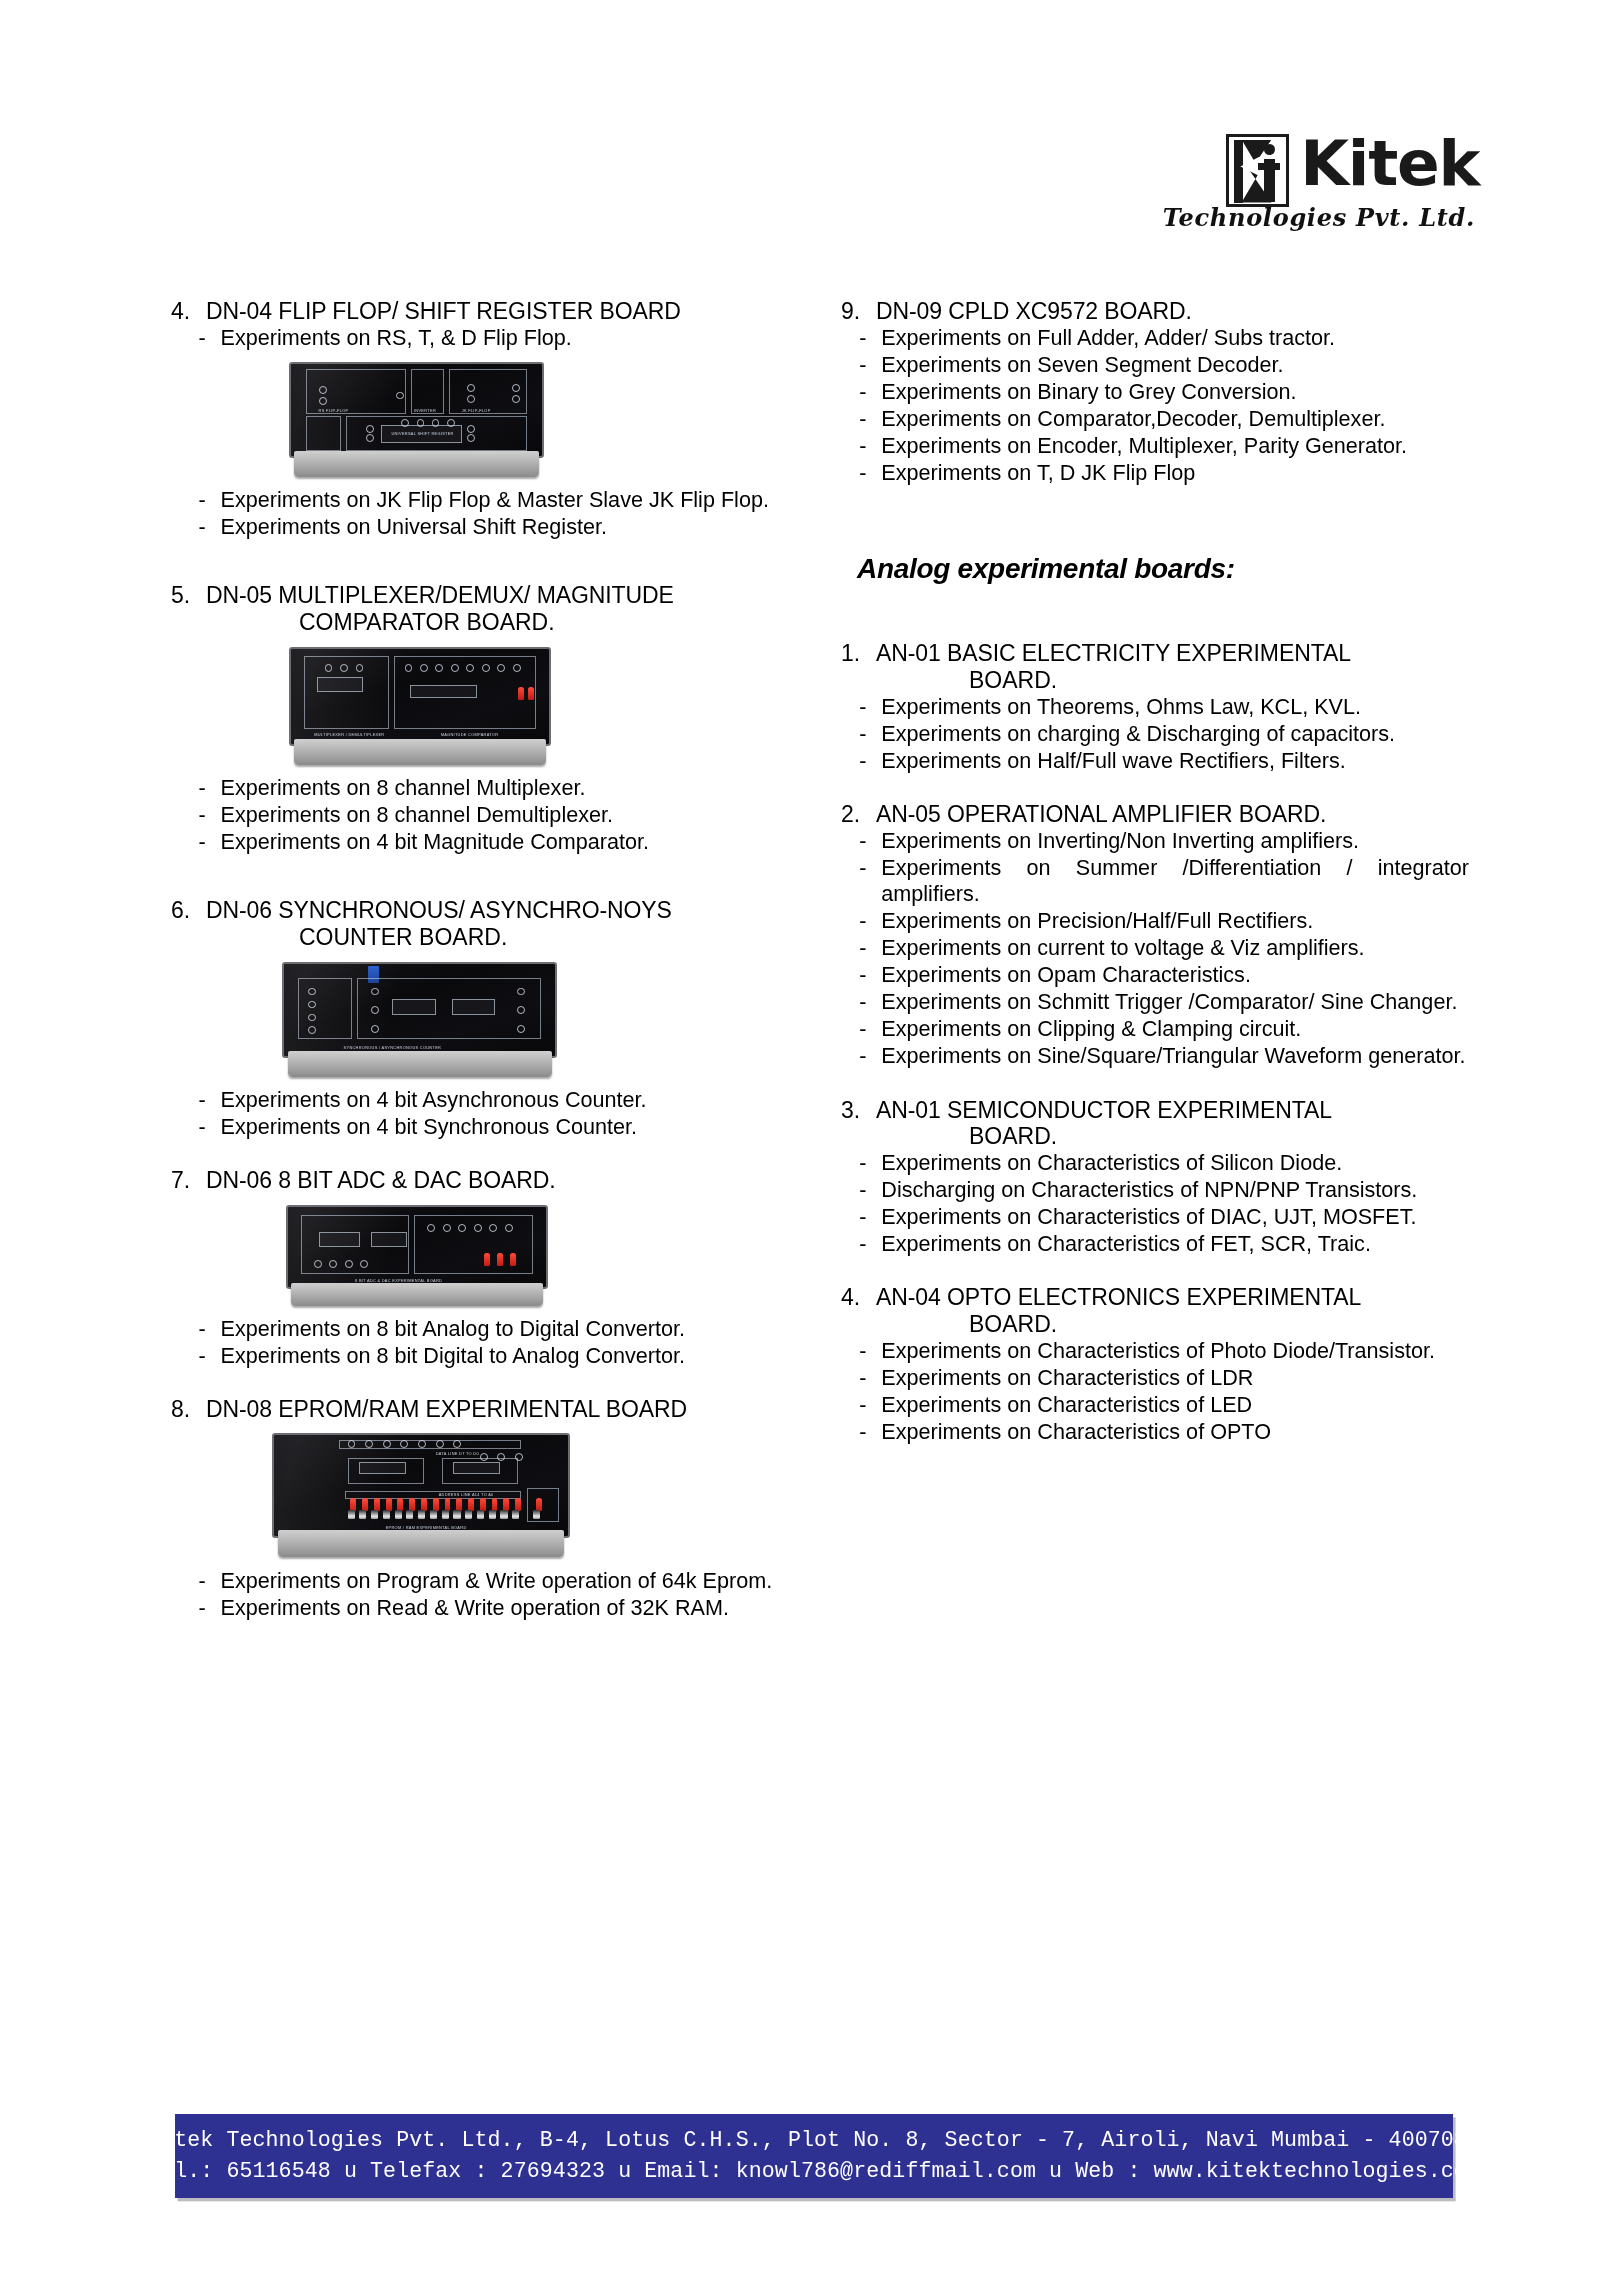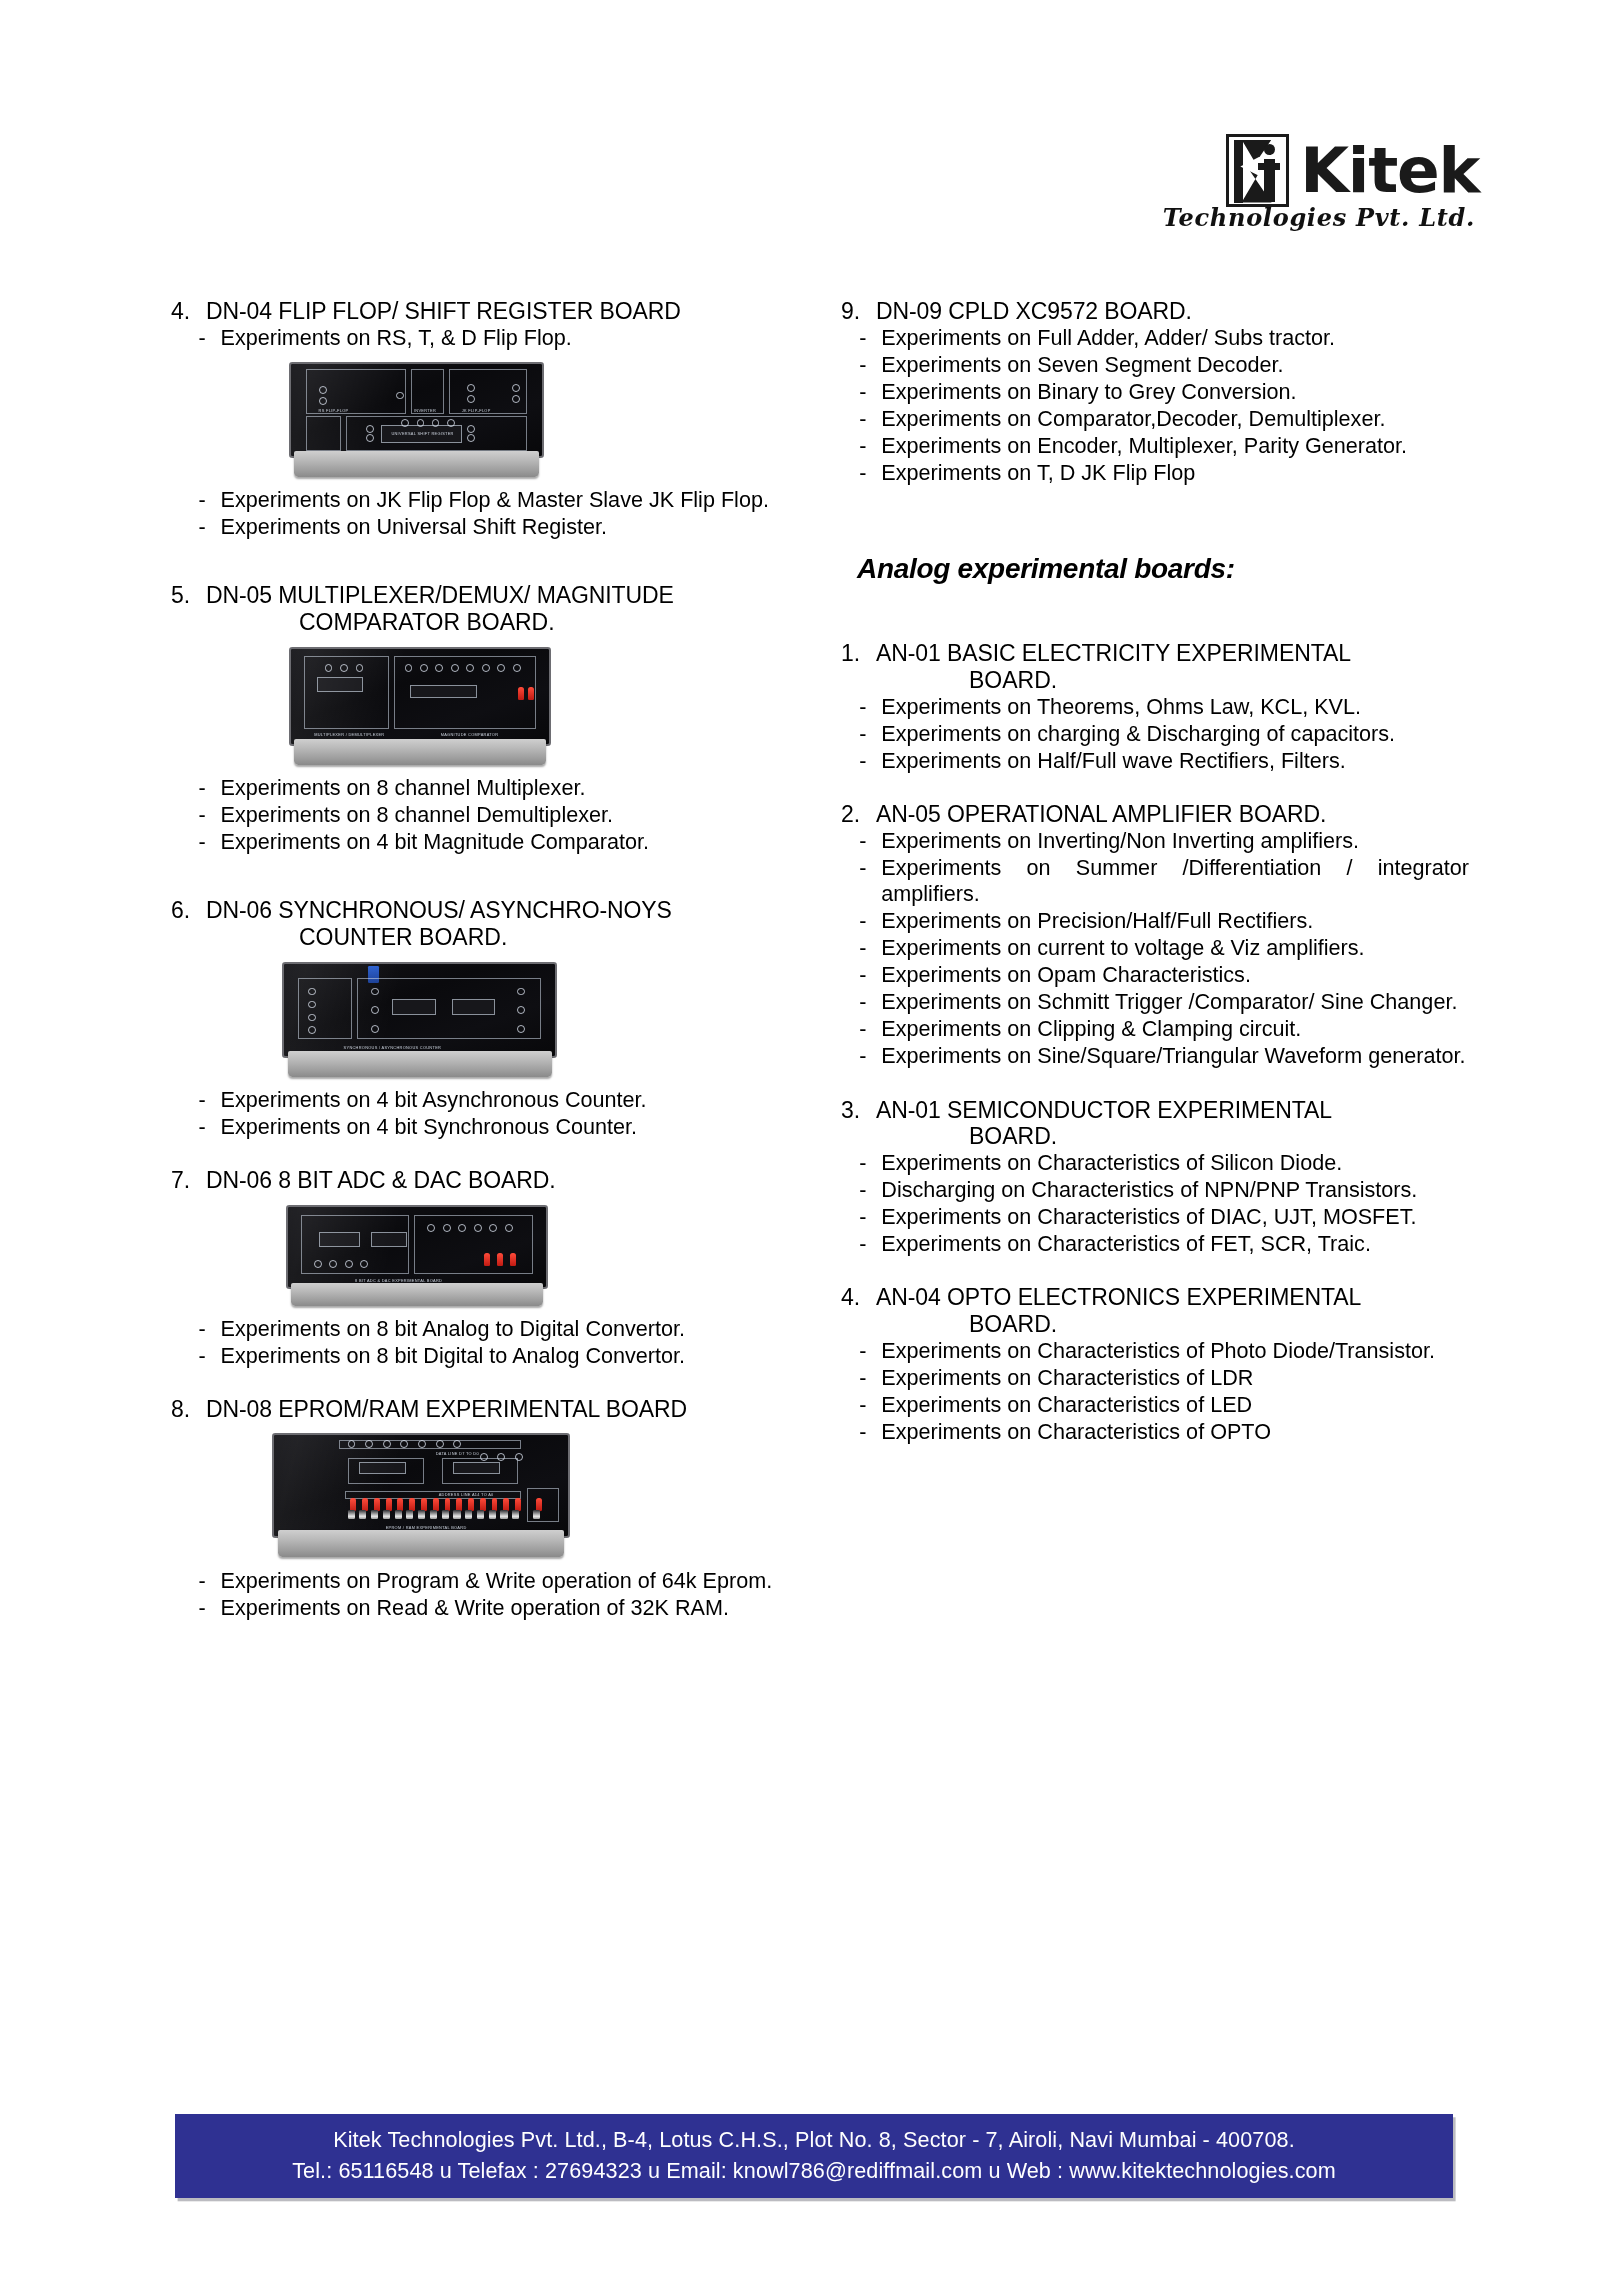--- a/index.html
+++ b/index.html
@@ -12,21 +12,21 @@
     overflow:hidden;
   }
   .page{position:relative;width:1623px;height:2295px;}
 
   
   .logo-block{
     position:absolute;
     right:144px; top:134px;
     display:flex; flex-direction:column; align-items:flex-end;
   }
-  .logo-row{display:flex;align-items:center;gap:11.8px;}
+  .logo-row{display:flex;gap:11.8px;}
   .logo-mark{
     width:63px;height:73px;
     border:3.9px solid #1a1a1a;
     background:#ffffff;
     position:relative;
     box-sizing:border-box;
   }
   .logo-mark .k1{
     position:absolute;left:5.2px;top:2.6px;width:9.2px;height:63px;background:#1a1a1a;
   }
@@ -256,21 +256,21 @@
     left:175px; top:2114px;
     width:1278px; height:84px;
     background:#2f3192;
     box-shadow:2.6px 3.3px 0 rgba(120,120,130,0.5);
     display:flex;
     flex-direction:column;
     align-items:center;
     justify-content:center;
   }
   .footer div{
-    font-family:Liberation Sans, sans-serif;
+    font-family:Liberation Mono, monospace;
     color:#ffffff;
     font-size:21.6px;
     line-height:1.42;
     letter-spacing:0.1px;
     white-space:nowrap;
   }
 </style>
 </head>
 <body>
 

